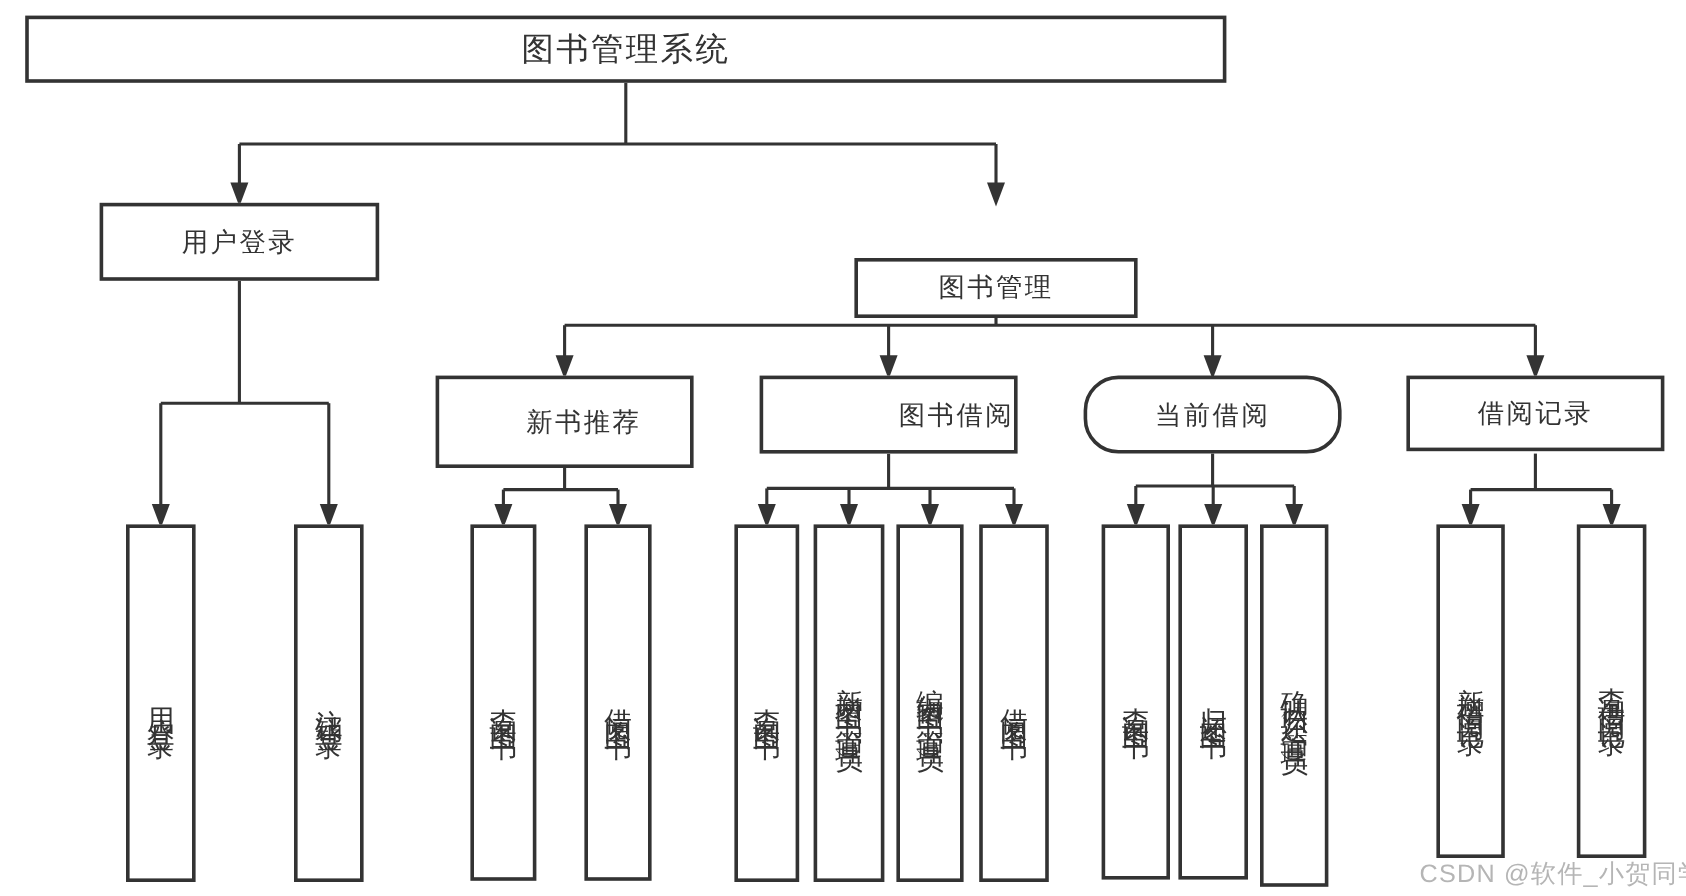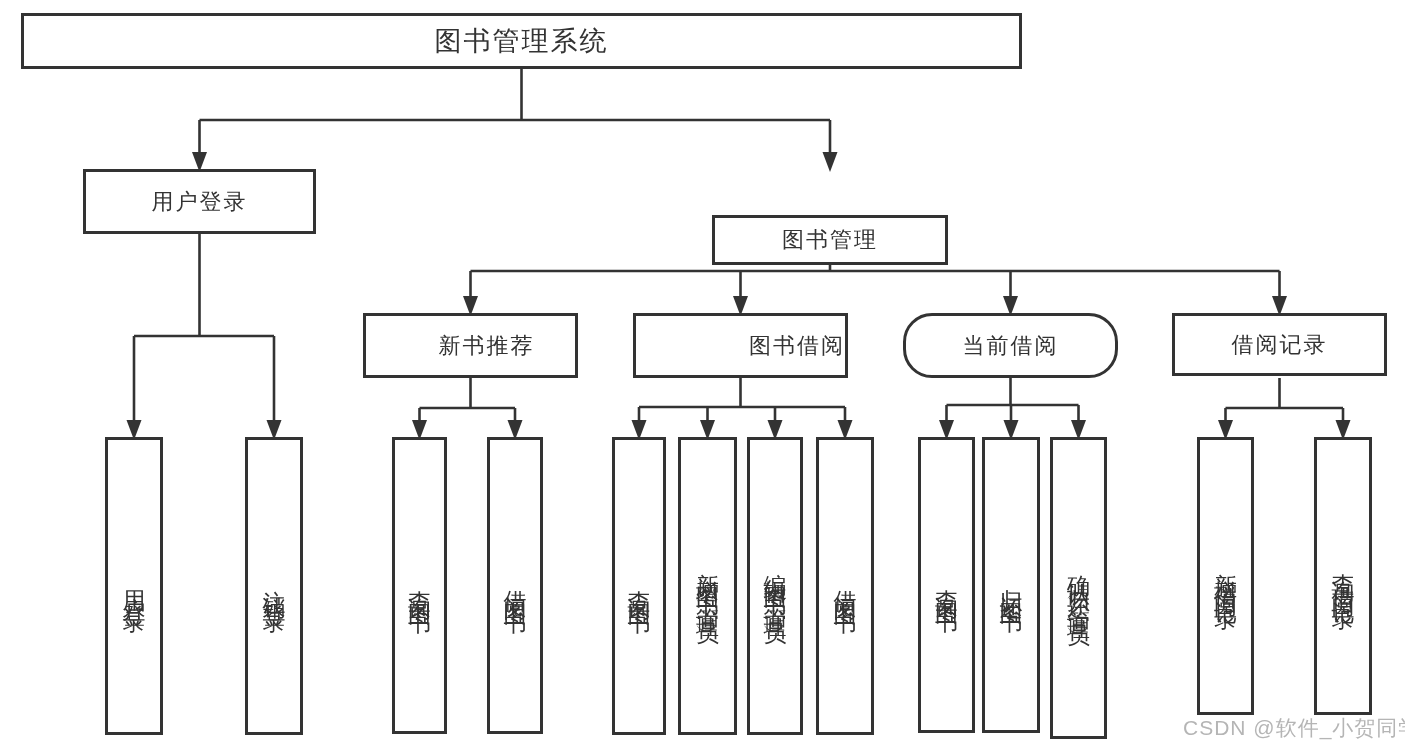--- a/index.html
+++ b/index.html
@@ -114,21 +114,21 @@
   <div id="nodes">
       <div class="node horiz root" style="left: 21px; top: 13px; width: 1001px; height: 56px; border-color: rgb(51, 51, 51); color: rgb(51, 51, 51);">
         <span class="lbl">图书管理系统</span>
       </div>
       <div class="node horiz" style="left: 83px; top: 169px; width: 233px; height: 65px; border-color: rgb(51, 51, 51); color: rgb(51, 51, 51);">
         <span class="lbl">用户登录</span>
       </div>
       <div class="node horiz" style="left: 712px; top: 169px; width: 236px; height: 50px; border-color: rgb(51, 51, 51); color: rgb(51, 51, 51); margin-top: 46px;">
         <span class="lbl">图书管理</span>
       </div>
-      <div class="node horiz" style="left: 363px; top: 313px; width: 215px; height: 65px; border-color: rgb(51, 51, 51); color: rgb(51, 51, 51); padding-left: 32px;">
+      <div class="node horiz" style="left: 363px; top: 313px; width: 215px; height: 77px; border-color: rgb(51, 51, 51); color: rgb(51, 51, 51); padding-left: 32px;">
         <span class="lbl">新书推荐</span>
       </div>
       <div class="node horiz" style="left: 633px; top: 313px; width: 215px; height: 65px; border-color: rgb(51, 51, 51); color: rgb(51, 51, 51); justify-content: flex-end;">
         <span class="lbl">图书借阅</span>
       </div>
       <div class="node horiz" style="left: 903px; top: 313px; width: 215px; height: 65px; border-color: rgb(51, 51, 51); color: rgb(51, 51, 51); border-radius: 29px;">
         <span class="lbl">当前借阅</span>
       </div>
       <div class="node horiz" style="left: 1172px; top: 313px; width: 215px; height: 63px; border-color: rgb(51, 51, 51); color: rgb(51, 51, 51);">
         <span class="lbl">借阅记录</span>

